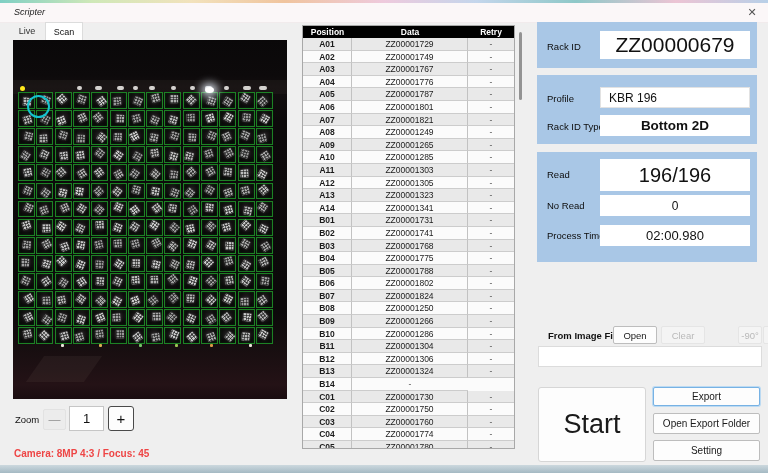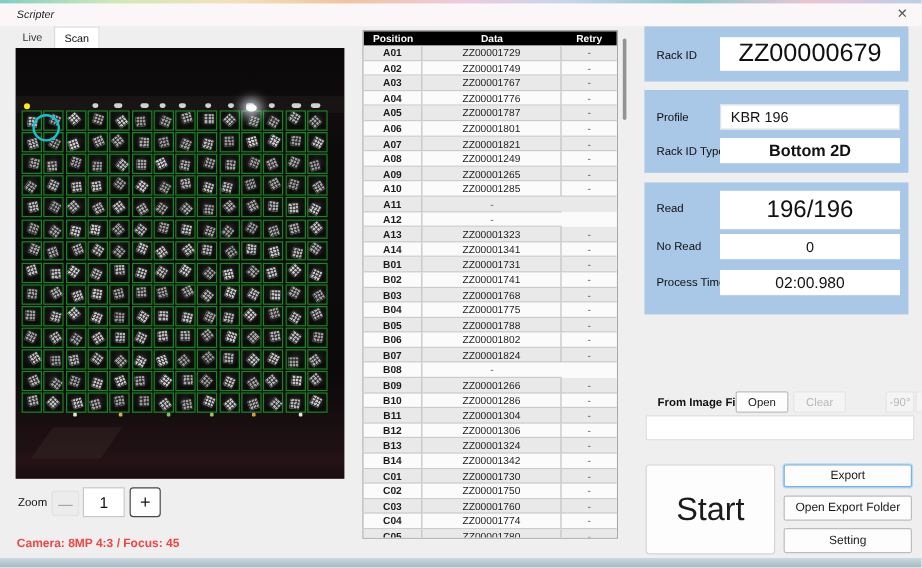--- a/index.html
+++ b/index.html
@@ -776,24 +776,26 @@
           <div class="tcell data">ZZ00001265</div>
           <div class="tcell retry">-</div>
         </div>
         <div class="trow even">
           <div class="tcell position">A10</div>
           <div class="tcell data">ZZ00001285</div>
           <div class="tcell retry">-</div>
         </div>
         <div class="trow">
           <div class="tcell position">A11</div>
+          <div class="tcell data">ZZ00001303</div>
           <div class="tcell retry">-</div>
         </div>
         <div class="trow even">
           <div class="tcell position">A12</div>
+          <div class="tcell data">ZZ00001305</div>
           <div class="tcell retry">-</div>
         </div>
         <div class="trow">
           <div class="tcell position">A13</div>
           <div class="tcell data">ZZ00001323</div>
           <div class="tcell retry">-</div>
         </div>
         <div class="trow even">
           <div class="tcell position">A14</div>
           <div class="tcell data">ZZ00001341</div>
@@ -829,20 +831,21 @@
           <div class="tcell data">ZZ00001802</div>
           <div class="tcell retry">-</div>
         </div>
         <div class="trow">
           <div class="tcell position">B07</div>
           <div class="tcell data">ZZ00001824</div>
           <div class="tcell retry">-</div>
         </div>
         <div class="trow even">
           <div class="tcell position">B08</div>
+          <div class="tcell data">ZZ00001250</div>
           <div class="tcell retry">-</div>
         </div>
         <div class="trow">
           <div class="tcell position">B09</div>
           <div class="tcell data">ZZ00001266</div>
           <div class="tcell retry">-</div>
         </div>
         <div class="trow even">
           <div class="tcell position">B10</div>
           <div class="tcell data">ZZ00001286</div>
@@ -858,21 +861,20 @@
           <div class="tcell data">ZZ00001306</div>
           <div class="tcell retry">-</div>
         </div>
         <div class="trow">
           <div class="tcell position">B13</div>
           <div class="tcell data">ZZ00001324</div>
           <div class="tcell retry">-</div>
         </div>
         <div class="trow even">
           <div class="tcell position">B14</div>
-          <div class="tcell data">ZZ00001342</div>
           <div class="tcell retry">-</div>
         </div>
         <div class="trow">
           <div class="tcell position">C01</div>
           <div class="tcell data">ZZ00001730</div>
           <div class="tcell retry">-</div>
         </div>
         <div class="trow even">
           <div class="tcell position">C02</div>
           <div class="tcell data">ZZ00001750</div>

